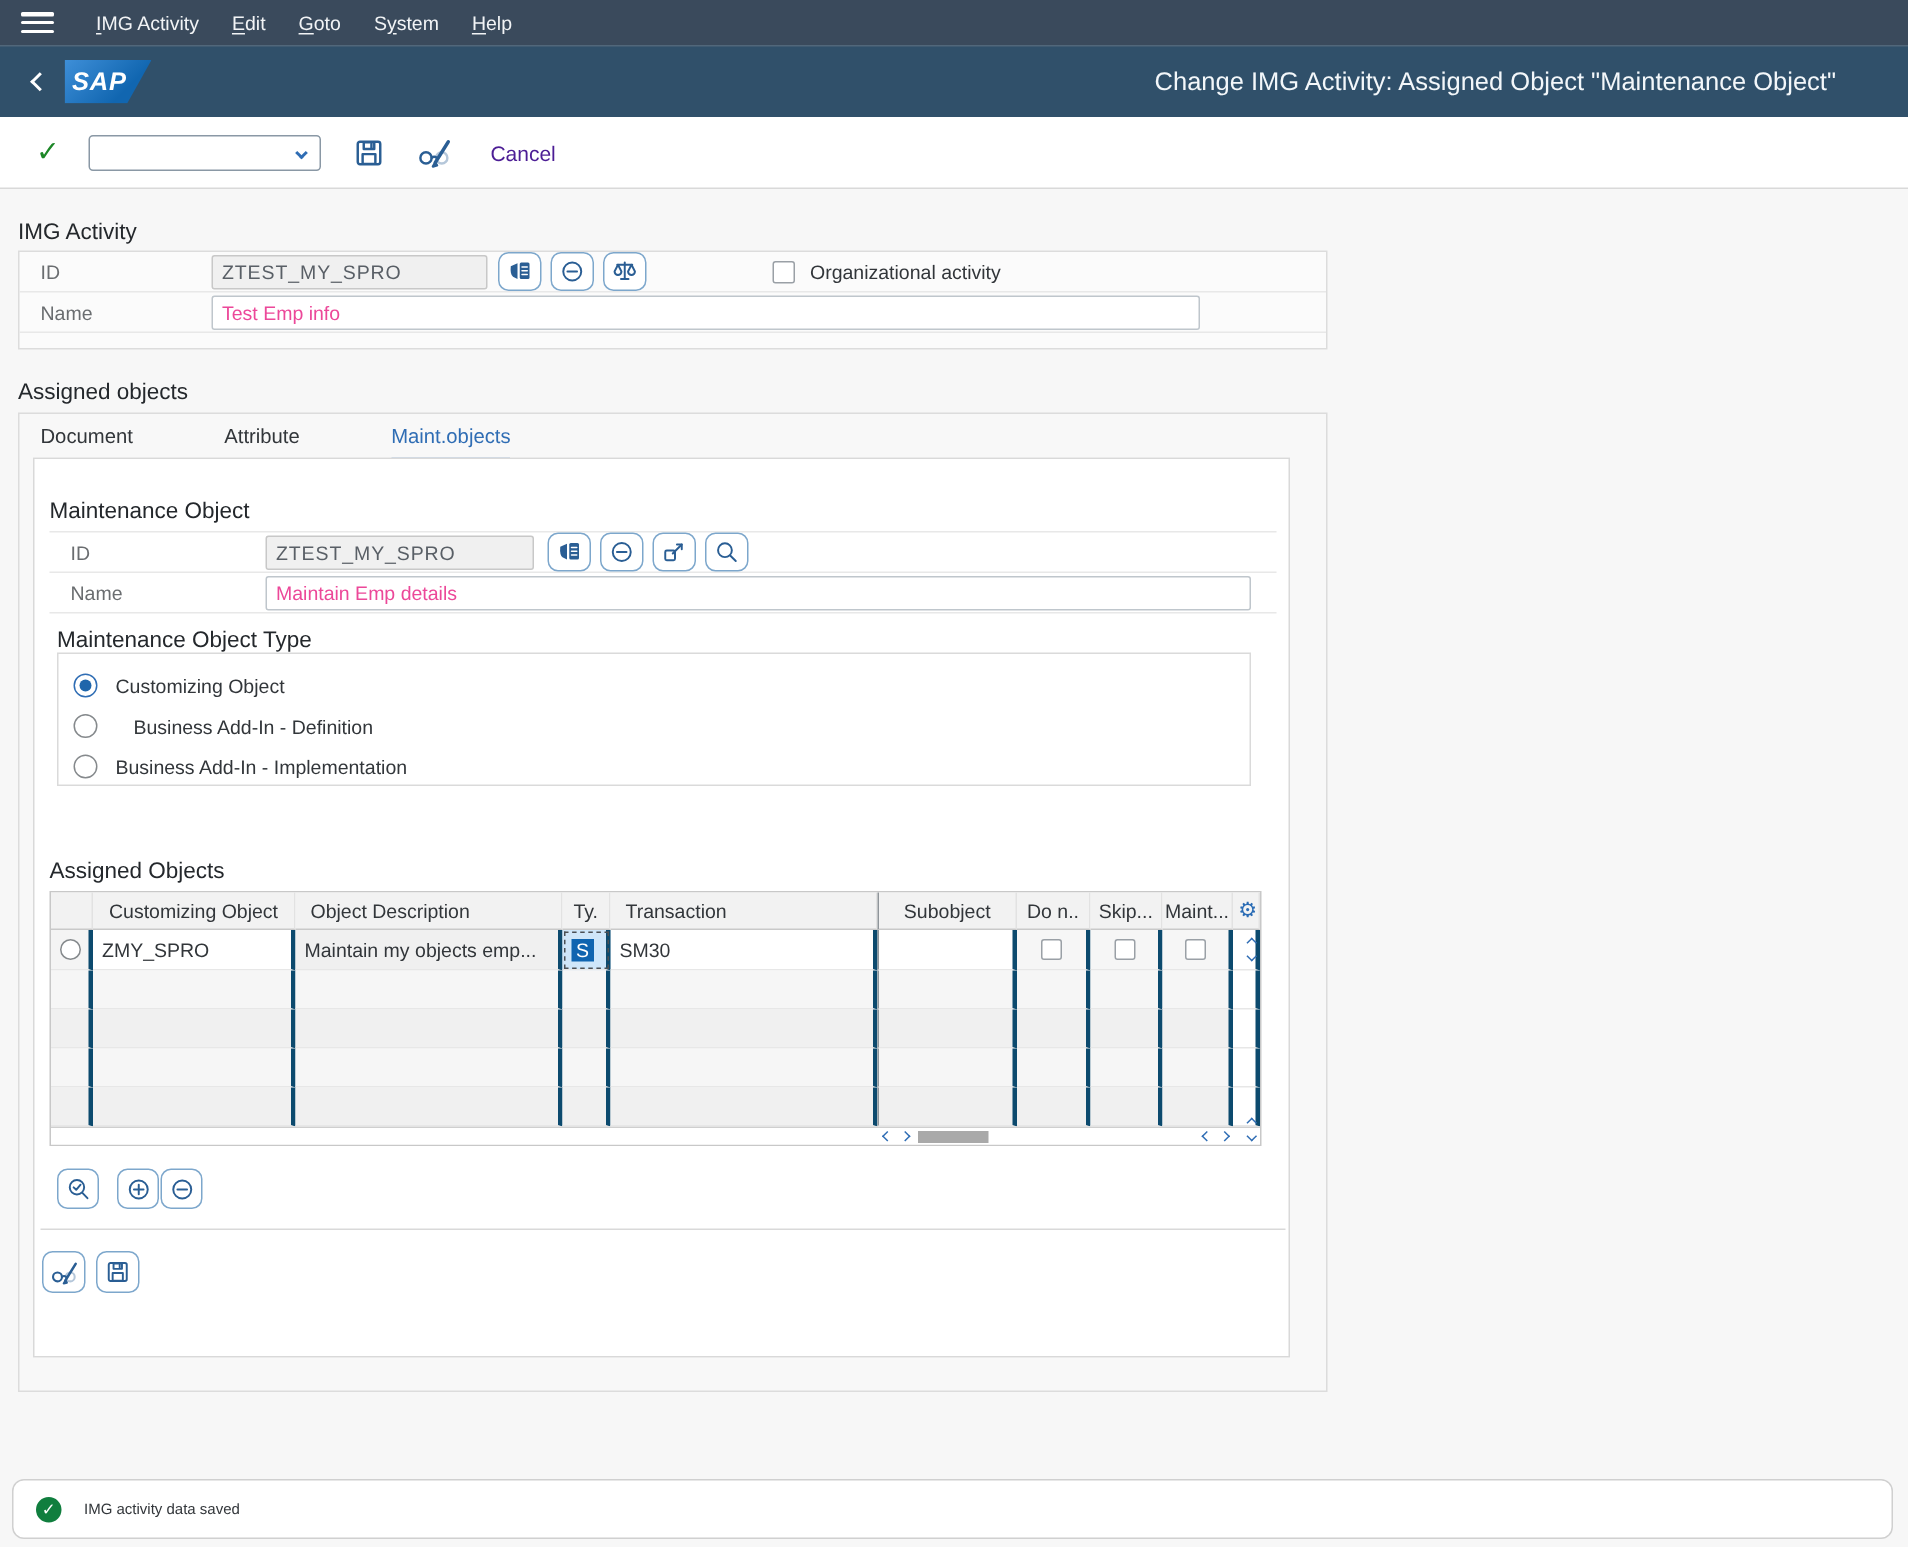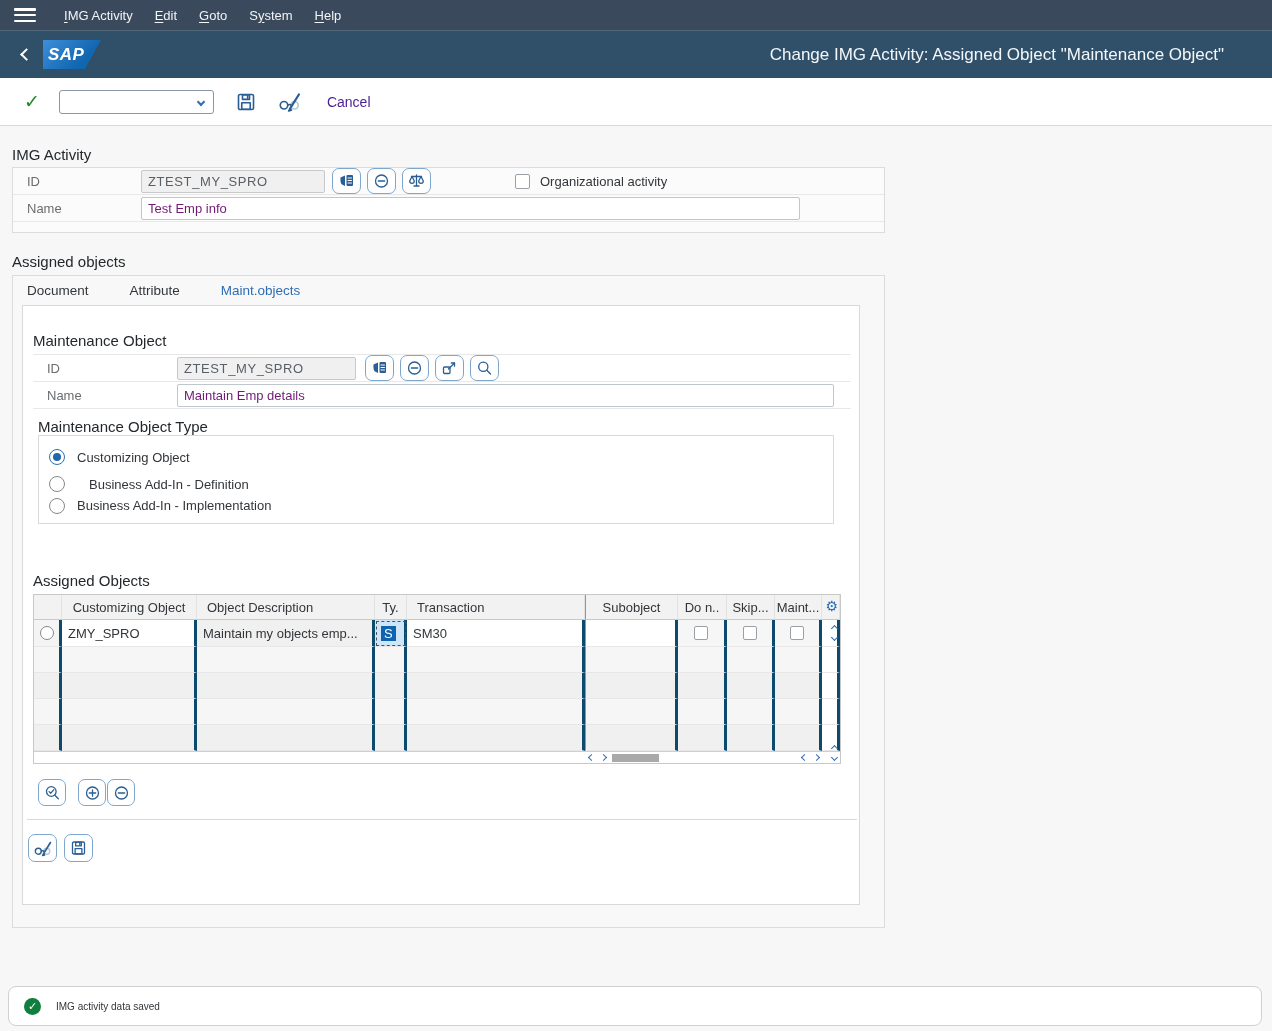--- a/index.html
+++ b/index.html
@@ -48,34 +48,34 @@
   .command-box .chev { width:6px; height:6px; position:absolute; right:9px; top:8px; }
   .tb-icon { margin-left:22px; cursor:pointer; display:inline-flex; }
   .cancel-link { margin-left:26px; color:#4c1d95; font-size:14px; cursor:pointer; }
 
   
   .sec-heading { font-size:15px; color:#24282c; }
   .group-box { background:#fbfbfb; border:1px solid #dcdcdc; }
   .form-row { display:flex; align-items:center; height:27px; border-bottom:1px solid #e8e8e8; position:relative; }
   .form-label { width:128px; padding-left:14px; color:#6a6d70; font-size:13px; }
   .inp { height:23px; border:1px solid #bfc6cc; background:#fff; font-size:13px; padding:0 6px;
-         color:#701a75; font-family:inherit; border-radius:2px; }
+         color:#ec4899; font-family:inherit; border-radius:2px; }
   .inp.ro { background:#f0f0f0; border-color:#c8c8c8; color:#595f66; letter-spacing:.6px; }
   .icon-btn { width:29px; height:26px; background:#fff; border:1px solid #7da7cc; border-radius:7px;
               display:inline-flex; align-items:center; justify-content:center; cursor:pointer; }
   .icon-btn svg { stroke:#2a5e94; fill:none; stroke-width:1.3; stroke-linecap:round; stroke-linejoin:round; }
   .bare-icon svg { stroke:#2a5e94; fill:none; stroke-width:1.3; stroke-linecap:round; stroke-linejoin:round; }
   .cbx { width:15px; height:15px; border:1.5px solid #9aa0a6; border-radius:2px; background:#fff; display:inline-block; cursor:pointer; }
   .radio { width:16px; height:16px; border:1.5px solid #85898c; border-radius:50%; background:#fff; display:inline-flex;
            align-items:center; justify-content:center; cursor:pointer; flex:none; }
   .radio.sel { border-color:#2f6db4; }
   .radio.sel i { width:8px; height:8px; border-radius:50%; background:#1f66ab; }
 
   
-  .tabs { display:flex; gap:41px; }
+  .tabs { display:flex; gap:61px; }
   .tab { font-size:13.5px; padding-bottom:7px; cursor:pointer; color:#32363a; }
   .tab.active { color:#2f6db4; border-bottom:3px solid #3577b8; }
 
   
   .ao-table { border:1px solid #c8c8c8; background:#fff; position:relative;
               display:grid;
               grid-template-columns:28px 135px 178px 32px 178px 93px 49px 48px 47px 18px;
               grid-template-rows:25px 27px 26px 26px 26px 26px 12px; }
   .th { background:#f2f2f2; border-bottom:1px solid #c9c9c9; border-right:1px solid #e2e2e2;
         display:flex; align-items:center; justify-content:center; font-size:13px; color:#32363a; }
@@ -250,21 +250,21 @@
     <div style="display:flex; align-items:center; gap:12px; height:26px;">
       <span class="radio sel">
           <i></i>
         </span>
       <span>Customizing Object</span>
     </div>
     <div style="display:flex; align-items:center; gap:24px; height:26px; margin-top:1px;">
       <span class="radio"></span>
       <span>Business Add-In - Definition</span>
     </div>
-    <div style="display:flex; align-items:flex-start; gap:12px; height:26px; margin-top:1px;">
+    <div style="display:flex; align-items:center; gap:12px; height:26px; margin-top:1px;">
       <span class="radio"></span>
       <span>Business Add-In - Implementation</span>
     </div>
   </div>
 
   <div class="abs sec-heading" style="left:10px; top:266px;">Assigned Objects</div>
   <div class="abs ao-table" style="left:10px; top:288px; width:808px;">
 
     <div class="th"></div>
     <div class="th">Customizing Object</div>

